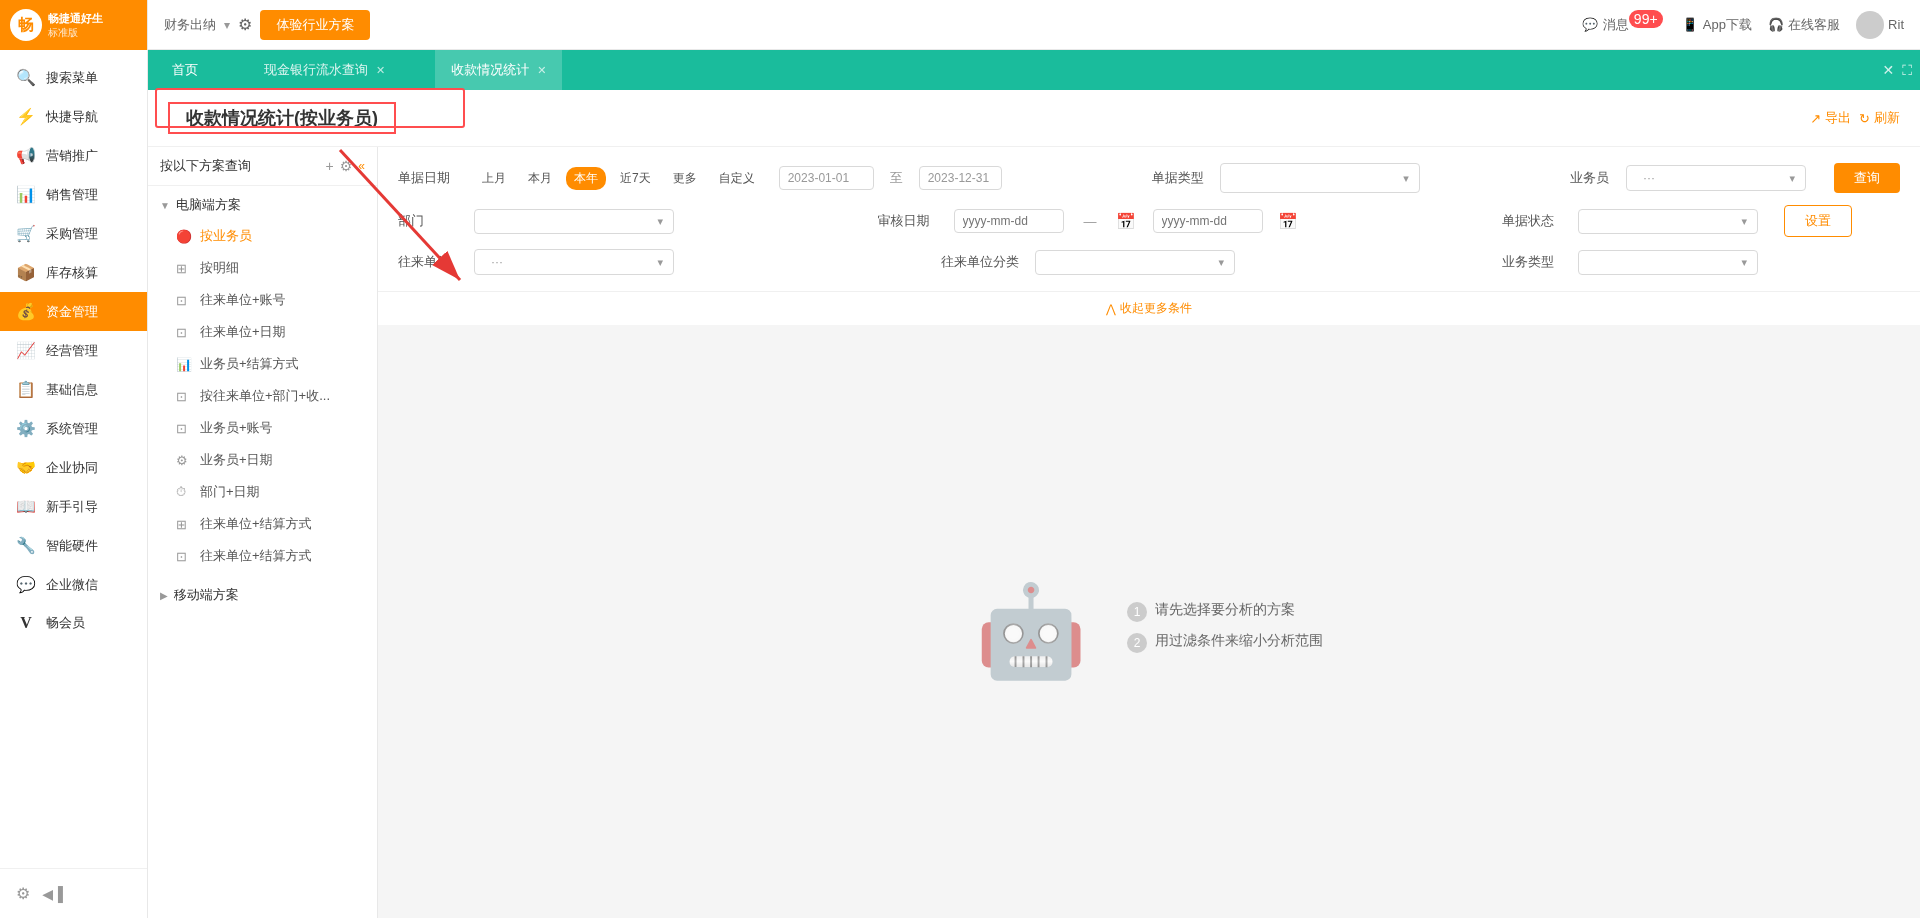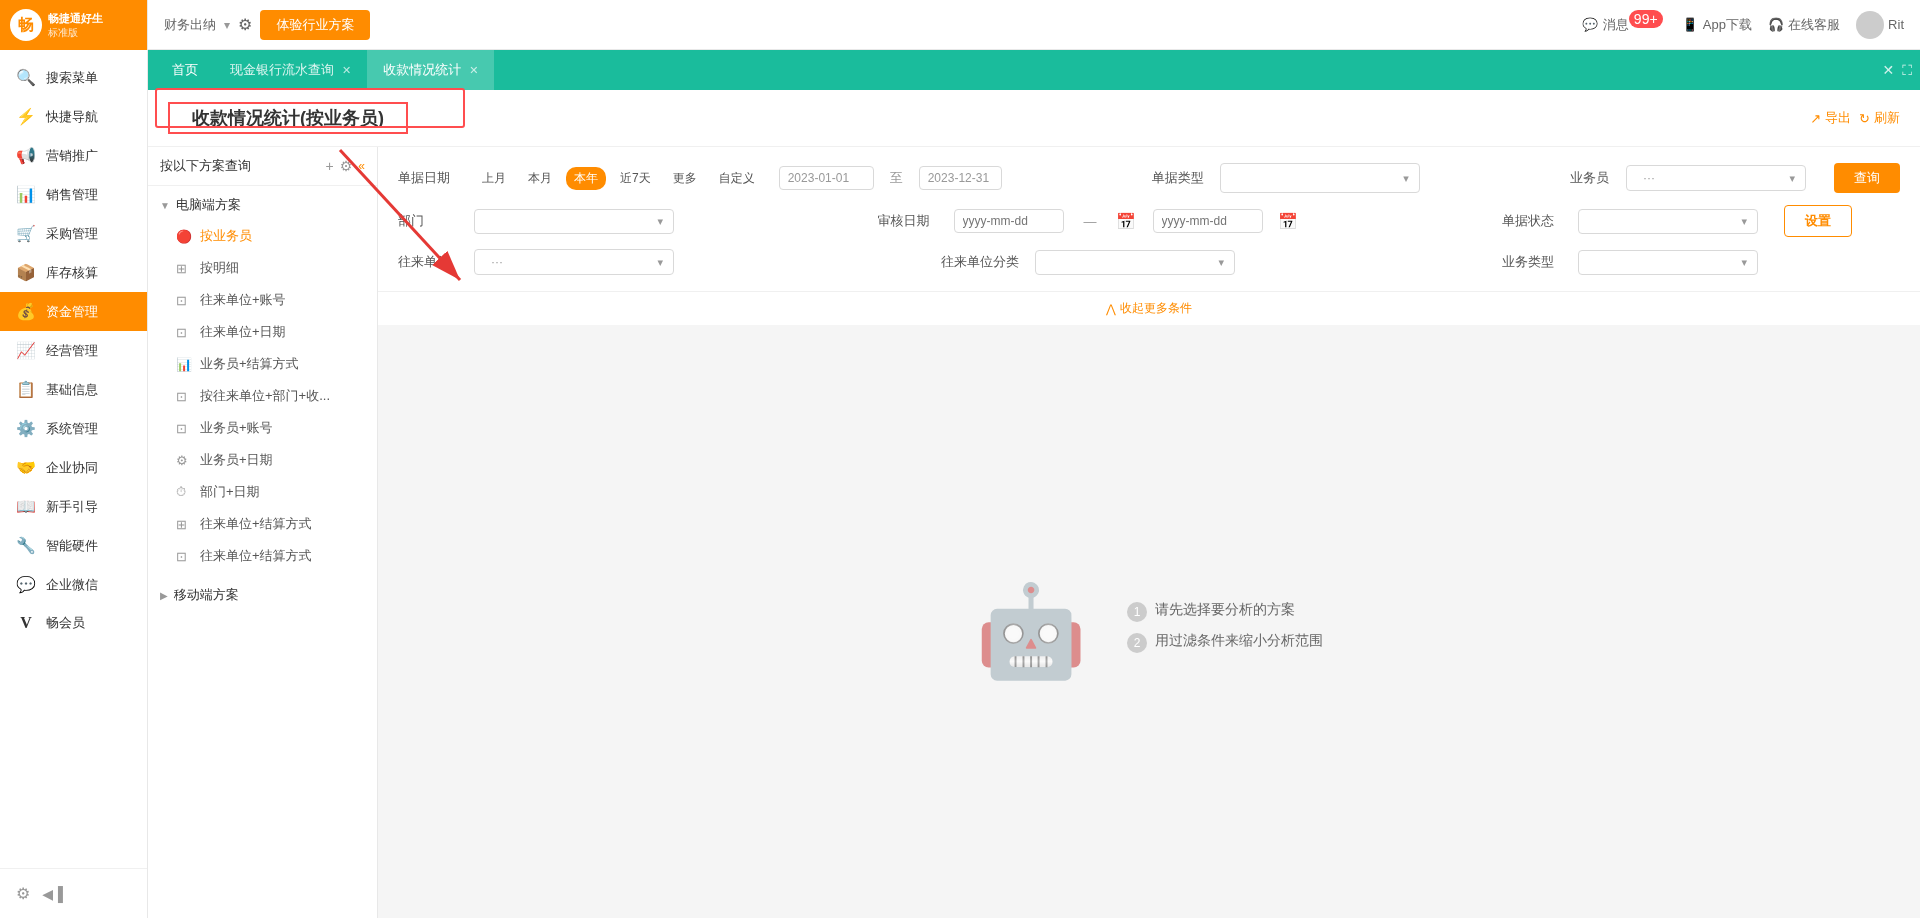--- a/index.html
+++ b/index.html
@@ -52,41 +52,41 @@
     .top-right { display: flex; align-items: center; gap: 16px; }
     .top-right-item { display: flex; align-items: center; gap: 4px; color: #666; font-size: 13px; cursor: pointer; }
     .msg-badge {
       background: #ff4d4f; color: #fff; font-size: 14px; padding: 1px 5px; border-radius: 10px;
       position: relative; top: -6px; left: -4px;
     }
     .user-avatar { width: 28px; height: 28px; background: #ccc; border-radius: 50%; }
 
     
     .tab-bar {
-      height: 40px; background: #1abc9c; display: flex; align-items: center; padding: 8px 8px;
+      height: 40px; background: #1abc9c; display: flex; align-items: center; padding: 8px 8px; gap: 34px;
     }
     .tab-item {
       height: 40px; display: flex; align-items: center; padding: 0 16px; gap: 8px;
       color: rgba(255,255,255,0.85); cursor: pointer; font-size: 13px; position: relative;
     }
     .tab-item.active { background: rgba(255,255,255,0.2); color: #fff; }
     .tab-item .close-icon { font-size: 11px; color: rgba(255,255,255,0.7); cursor: pointer; }
     .tab-home { color: #fff; padding: 0 16px; font-size: 13px; cursor: pointer; }
     .tab-bar-right { margin-left: auto; display: flex; align-items: center; gap: 8px; }
     .window-btn { color: rgba(255,255,255,0.8); cursor: pointer; font-size: 14px; }
 
     
     .page-content { flex: 1; overflow: hidden; display: flex; flex-direction: column; }
 
     
     .page-header {
       background: #fff; padding: 12px 20px; border-bottom: 1px solid #f0f0f0;
       display: flex; align-items: center; justify-content: space-between;
     }
-    .page-title { font-size: 18px; font-weight: bold; color: #333; border: 2px solid #ff4d4f; padding: 2px 22px; }
+    .page-title { font-size: 18px; font-weight: bold; color: #333; border: 2px solid #ff4d4f; padding: 2px 16px; }
     .page-actions { display: flex; gap: 8px; align-items: center; }
     .action-btn {
       display: flex; align-items: center; gap: 4px; color: #ff8c00; cursor: pointer; font-size: 13px;
       background: none; border: none;
     }
 
     
     .page-body { display: flex; flex: 1; overflow: hidden; }
 
     
@@ -436,21 +436,21 @@
             <span style="color:#1abc9c;cursor:pointer;font-size:16px;">📅</span>
             <input class="date-input" placeholder="yyyy-mm-dd" style="width: 110px;">
             <span style="color:#1abc9c;cursor:pointer;font-size:16px;">📅</span>
             <span style="flex:1"></span>
             <span class="filter-label" style="min-width:60px;">单据状态</span>
             <div class="filter-dropdown" style="min-width:180px;">
               <span style="color:#ccc;"></span>
               <span class="chevron">▾</span>
             </div>
             <div style="width:116px;margin-left:10px;">
-              <button style="background:#fff;color:#ff8c00;border:1px solid #ff8c00;padding:6px 20px;border-radius:4px;cursor:pointer;font-size:13px;font-weight:bold;">设置</button>
+              <button style="background:#fff;color:#ff8c00;border:1px solid #ff8c00;padding:6px 20px;border-radius:4px;cursor:pointer;font-size:13px;">设置</button>
             </div>
           </div>
 
           <div class="filter-row">
             <span class="filter-label">往来单位</span>
             <div class="filter-dropdown" style="min-width:200px;">
               <span style="color:#ccc;"></span>
               <span class="filter-more">···</span>
               <span class="chevron">▾</span>
             </div>

